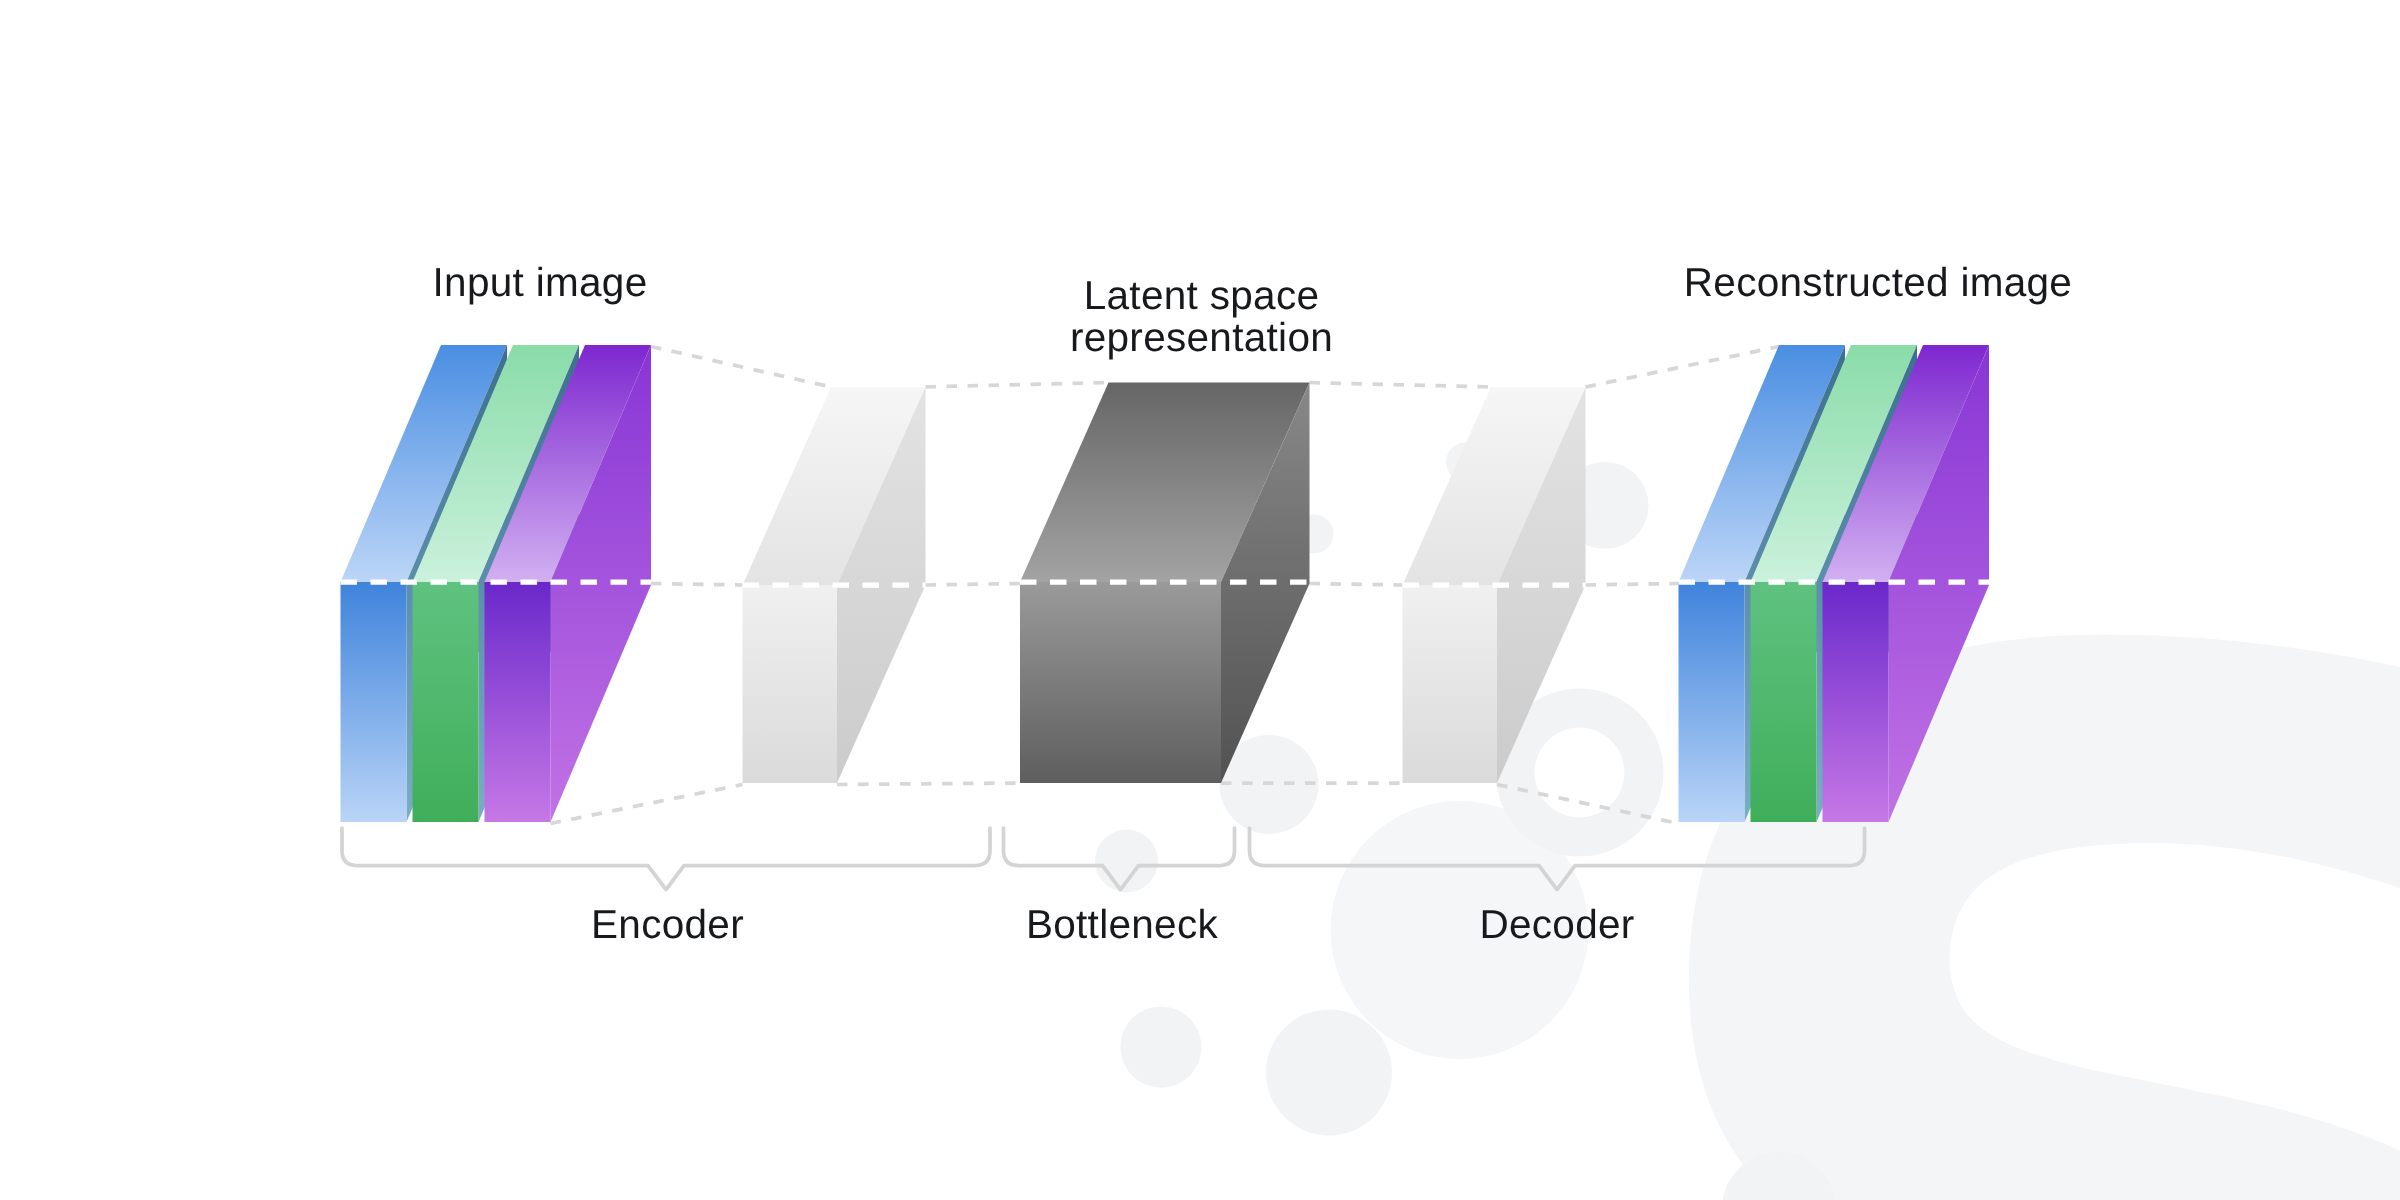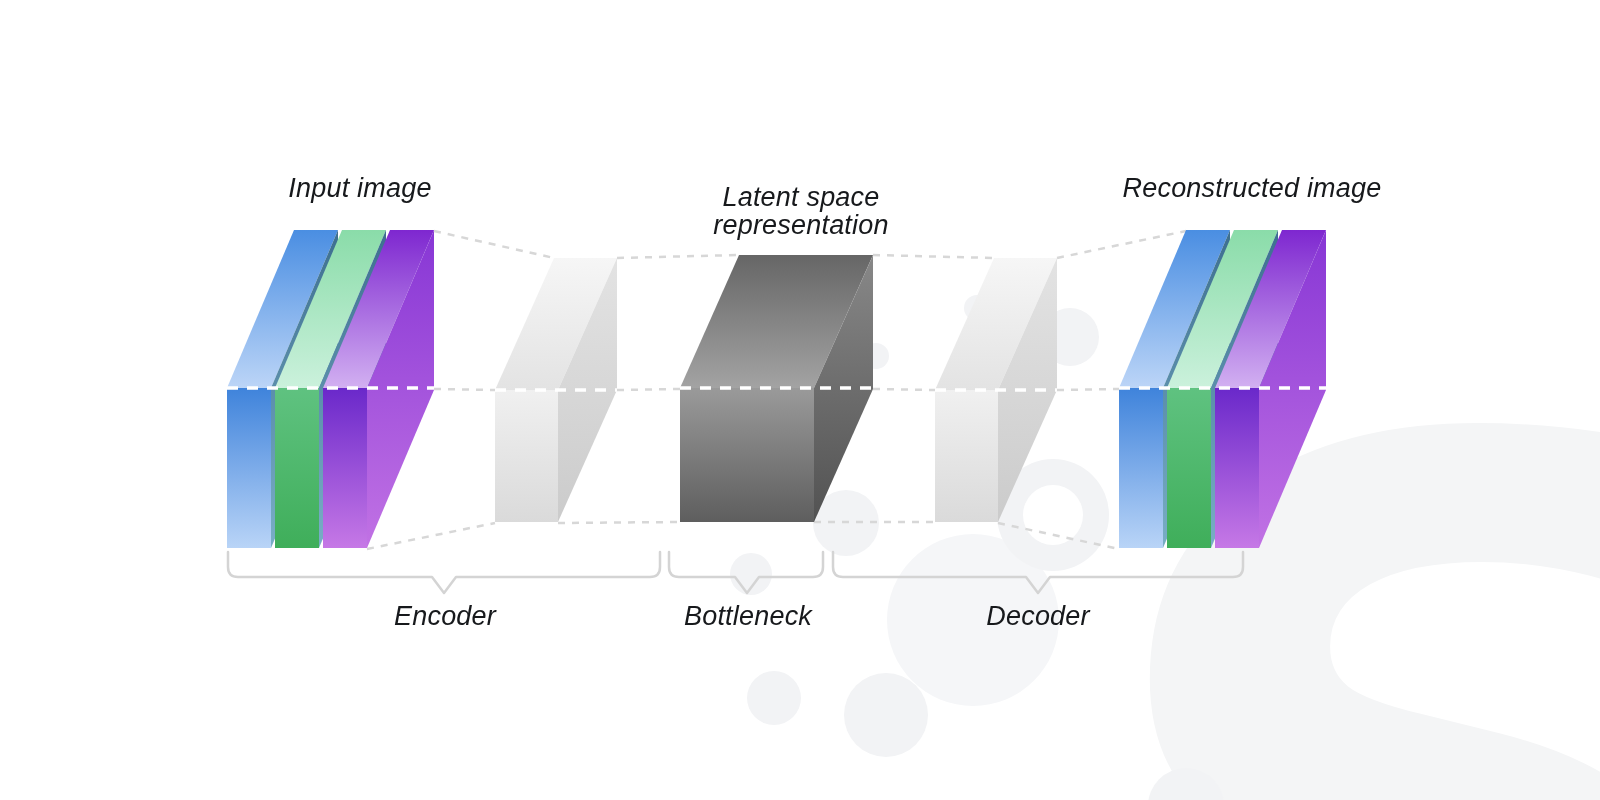--- a/index.html
+++ b/index.html
@@ -9,21 +9,20 @@
     width: 1600px;
     height: 800px;
     overflow: hidden;
     font-family: "Liberation Sans", "DejaVu Sans", sans-serif;
   }
   .stage {
     position: relative;
     width: 1536px;
     height: 800px;
     background: #ffffff;
-    font-style: italic;
   }
   svg { display: block; }
   .diagram-label {
     font-family: "Liberation Sans", "DejaVu Sans", sans-serif;
     font-size: 27px;
     font-weight: 500;
     letter-spacing: 0.2px;
     fill: #17191c;
   }
   .watermark-s {

